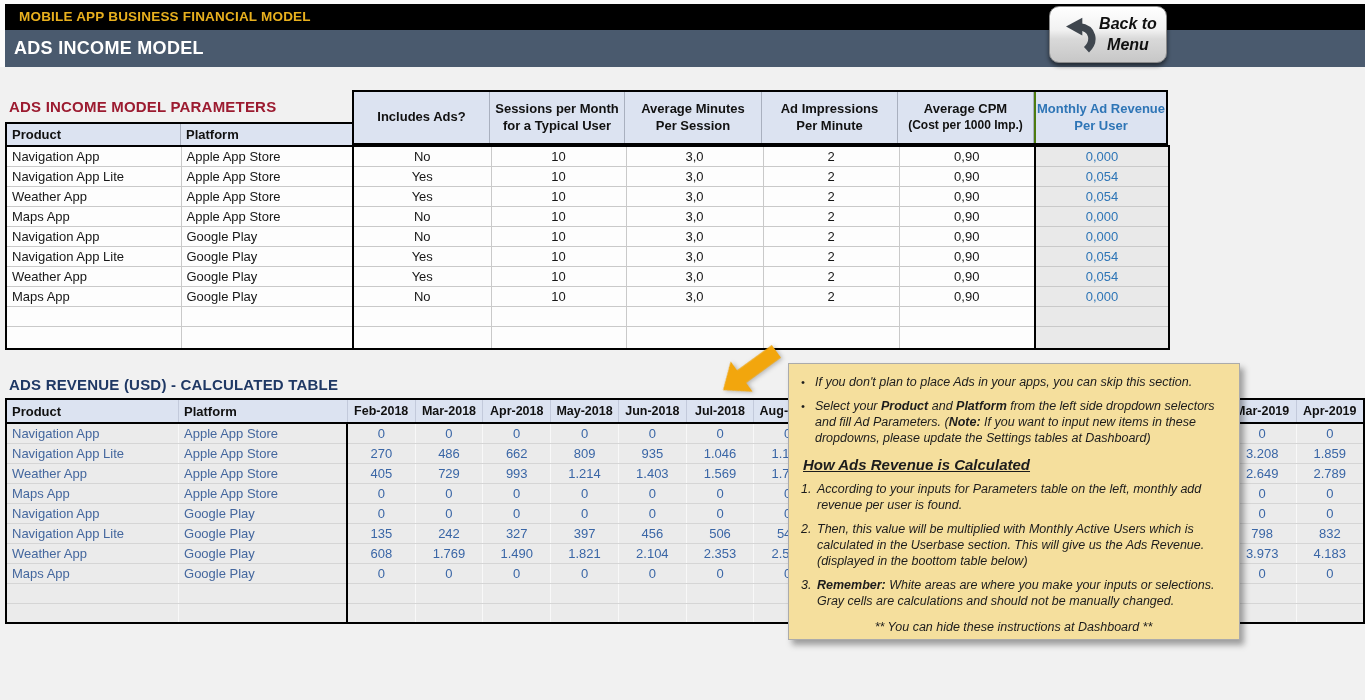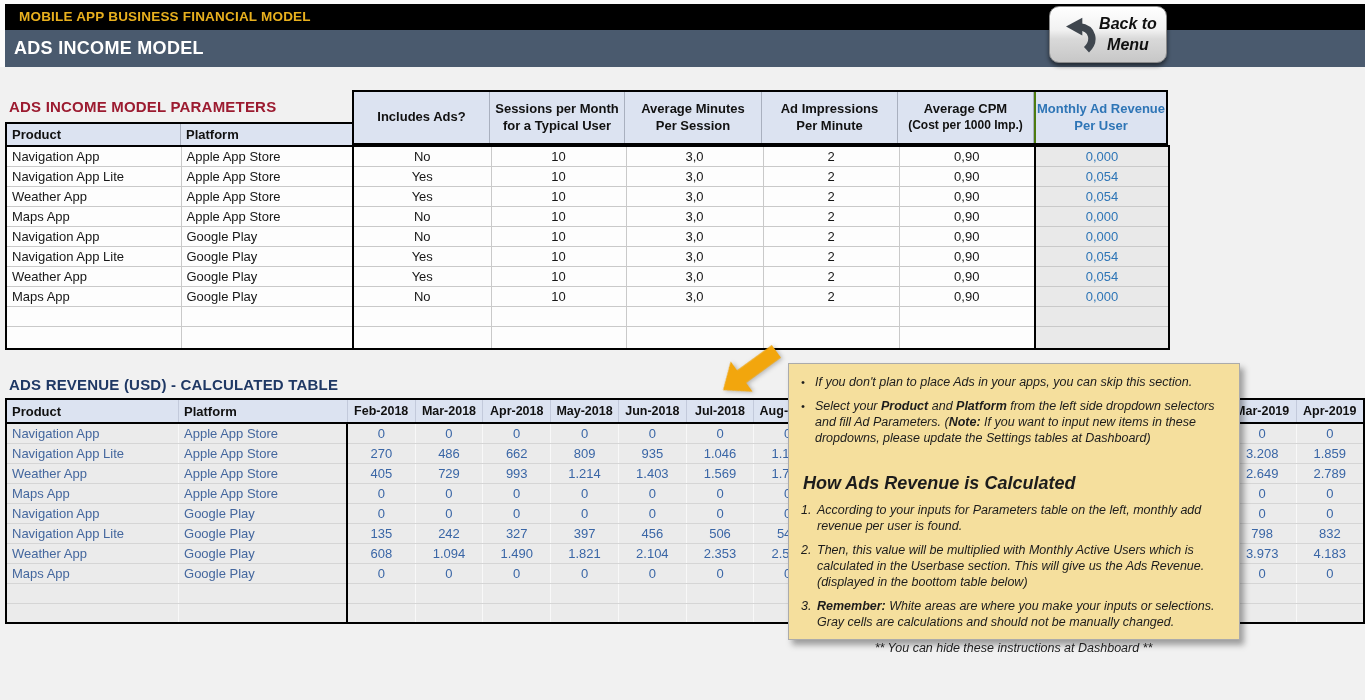--- a/index.html
+++ b/index.html
@@ -66,21 +66,21 @@
 
   
   .note{position:absolute;left:788px;top:363px;width:452px;height:277px;box-sizing:border-box;z-index:4;
     background:var(--note-bg,#F5DF9D);border:1px solid #ABABAB;box-shadow:4px 5px 6px rgba(0,0,0,.35);
     padding:10px 13px 6px 12px;font-style:italic;color:#1c1c1c;font-size:12.5px;line-height:1.28;}
   .note b{font-weight:bold;}
   .note .item{display:flex;margin-bottom:8px;}
   .note .marker{flex:0 0 16px;}
   .note .marker.bullet{flex:0 0 14px;font-size:11px;padding-top:1px;}
   .note .body{flex:1;}
-  .note .heading{font-weight:bold;margin:26px 0 7px 2px;font-size:18px;}
+  .note .heading{font-weight:bold;margin:9px 0 7px 2px;font-size:15px;text-decoration:underline;}
   .note .footer{text-align:center;margin-top:10px;font-size:12.5px;}
 
   
   .note-arrow{position:absolute;left:722px;top:350px;width:66px;height:56px;z-index:3;
     transform:rotate(-36deg);filter:drop-shadow(1px 2px 2px rgba(0,0,0,.25));}
 </style>
 </head>
 <body>
 
 <div class="page">
@@ -411,21 +411,21 @@
           <td class="num"></td>
           <td class="num"></td>
           <td class="num"></td>
           <td class="num">798</td>
           <td class="num">832</td>
         </tr>
         <tr>
           <td class="t2-text">Weather App</td>
           <td class="t2-text sep-black">Google Play</td>
           <td class="num">608</td>
-          <td class="num">1.094</td>
+          <td class="num">1.769</td>
           <td class="num">1.490</td>
           <td class="num">1.821</td>
           <td class="num">2.104</td>
           <td class="num">2.353</td>
           <td class="num">2.576</td>
           <td class="num"></td>
           <td class="num"></td>
           <td class="num"></td>
           <td class="num"></td>
           <td class="num"></td>

